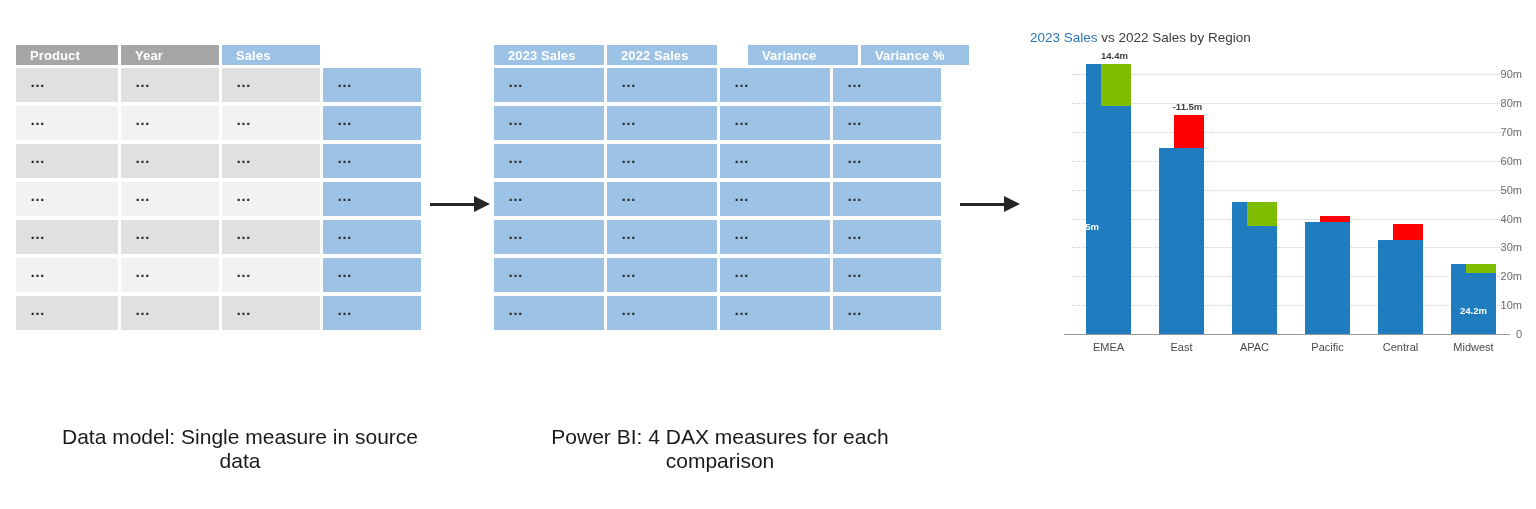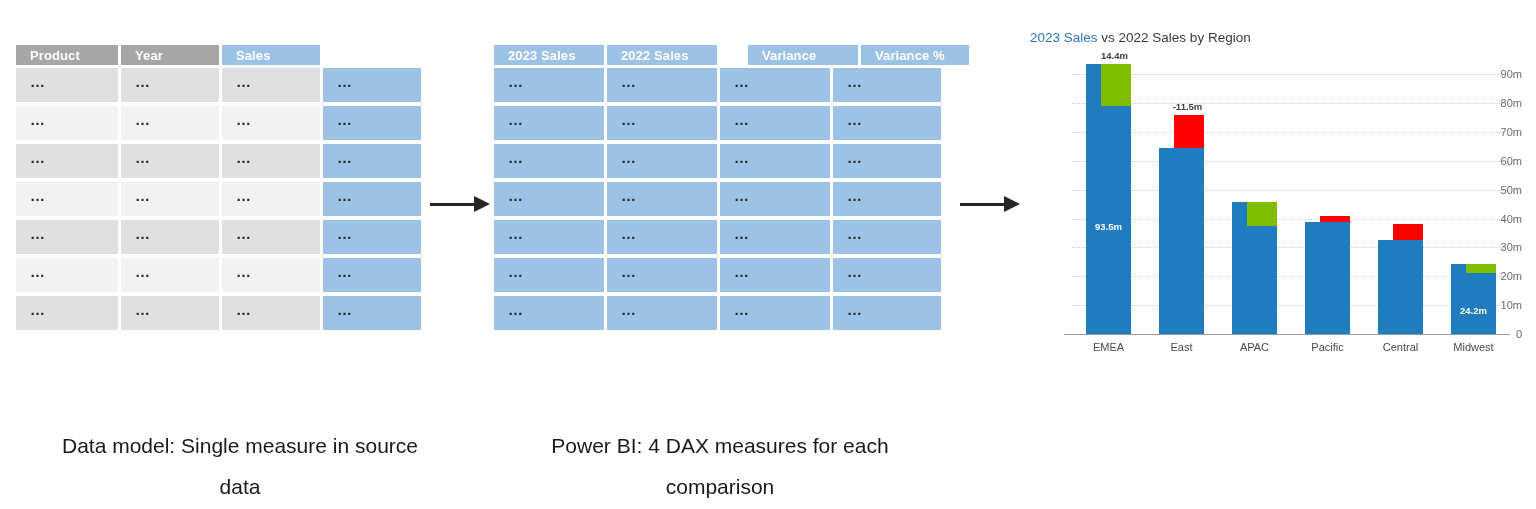--- a/index.html
+++ b/index.html
@@ -60,21 +60,21 @@
     border-bottom:8px solid transparent;
     border-left:16px solid #262626;
     margin-left:-1px;
   }
 
   
   .caption{
     position:absolute;
     text-align:center;
     font-size:21px;
-    line-height:41px;
+    line-height:24px;
     color:#1a1a1a;
   }
 
   
   .chart-wrap{position:absolute;}
   .chart-title{
     position:absolute;left:8px;top:0;
     font-size:13.5px;color:#3b3b3b;white-space:nowrap;
   }
   .chart-title .hl{color:#2e75b6;}
@@ -375,21 +375,21 @@
         <div class="bar-red" style="top: 164.036px; height: 6.34526px; left: 298.258px; width: 29.8716px;"></div>
         <div class="cat" style="left: 269px; width: 73px; top: 289px;">Pacific</div>
         <div class="bar-blue" style="left: 355.87px; top: 187.686px; width: 45.26px; height: 94.3137px;"></div>
         <div class="bar-red" style="top: 171.823px; height: 15.8632px; left: 371.258px; width: 29.8716px;"></div>
         <div class="cat" style="left: 342px; width: 73px; top: 289px;">Central</div>
         <div class="bar-blue" style="left: 428.87px; top: 212.202px; width: 45.26px; height: 69.7979px;"></div>
         <div class="bar-green" style="top: 212.202px; height: 8.94105px; left: 444.258px; width: 29.8716px;"></div>
         <div class="cat" style="left: 415px; width: 73px; top: 289px;">Midwest</div>
         <div class="dlabel outside" style="width: 73px; left: 50px; top: -1.67368px; text-align: center; padding-left: 12px; box-sizing: border-box;">14.4m</div>
         <div class="dlabel outside" style="width: 73px; left: 123px; top: 49.0884px; text-align: center; padding-left: 12px; box-sizing: border-box;">-11.5m</div>
-        <div class="dlabel inside" style="width: 73px; left: 50px; top: 168.737px; text-align: center;">93.5m</div>
+        <div class="dlabel inside" style="width: 73px; left: 50px; top: 168.737px; text-align: left;">93.5m</div>
         <div class="dlabel inside" style="width: 73px; left: 415px; top: 252.685px; text-align: center;">24.2m</div>
       </div>
   </div>
 
   <div class="caption" style="left:60px;top:425px;width:360px;">Data model: Single measure in source data</div>
   <div class="caption" style="left:535px;top:425px;width:370px;">Power BI: 4 DAX measures for each comparison</div>
 
 </div>
 
 </body></html>

